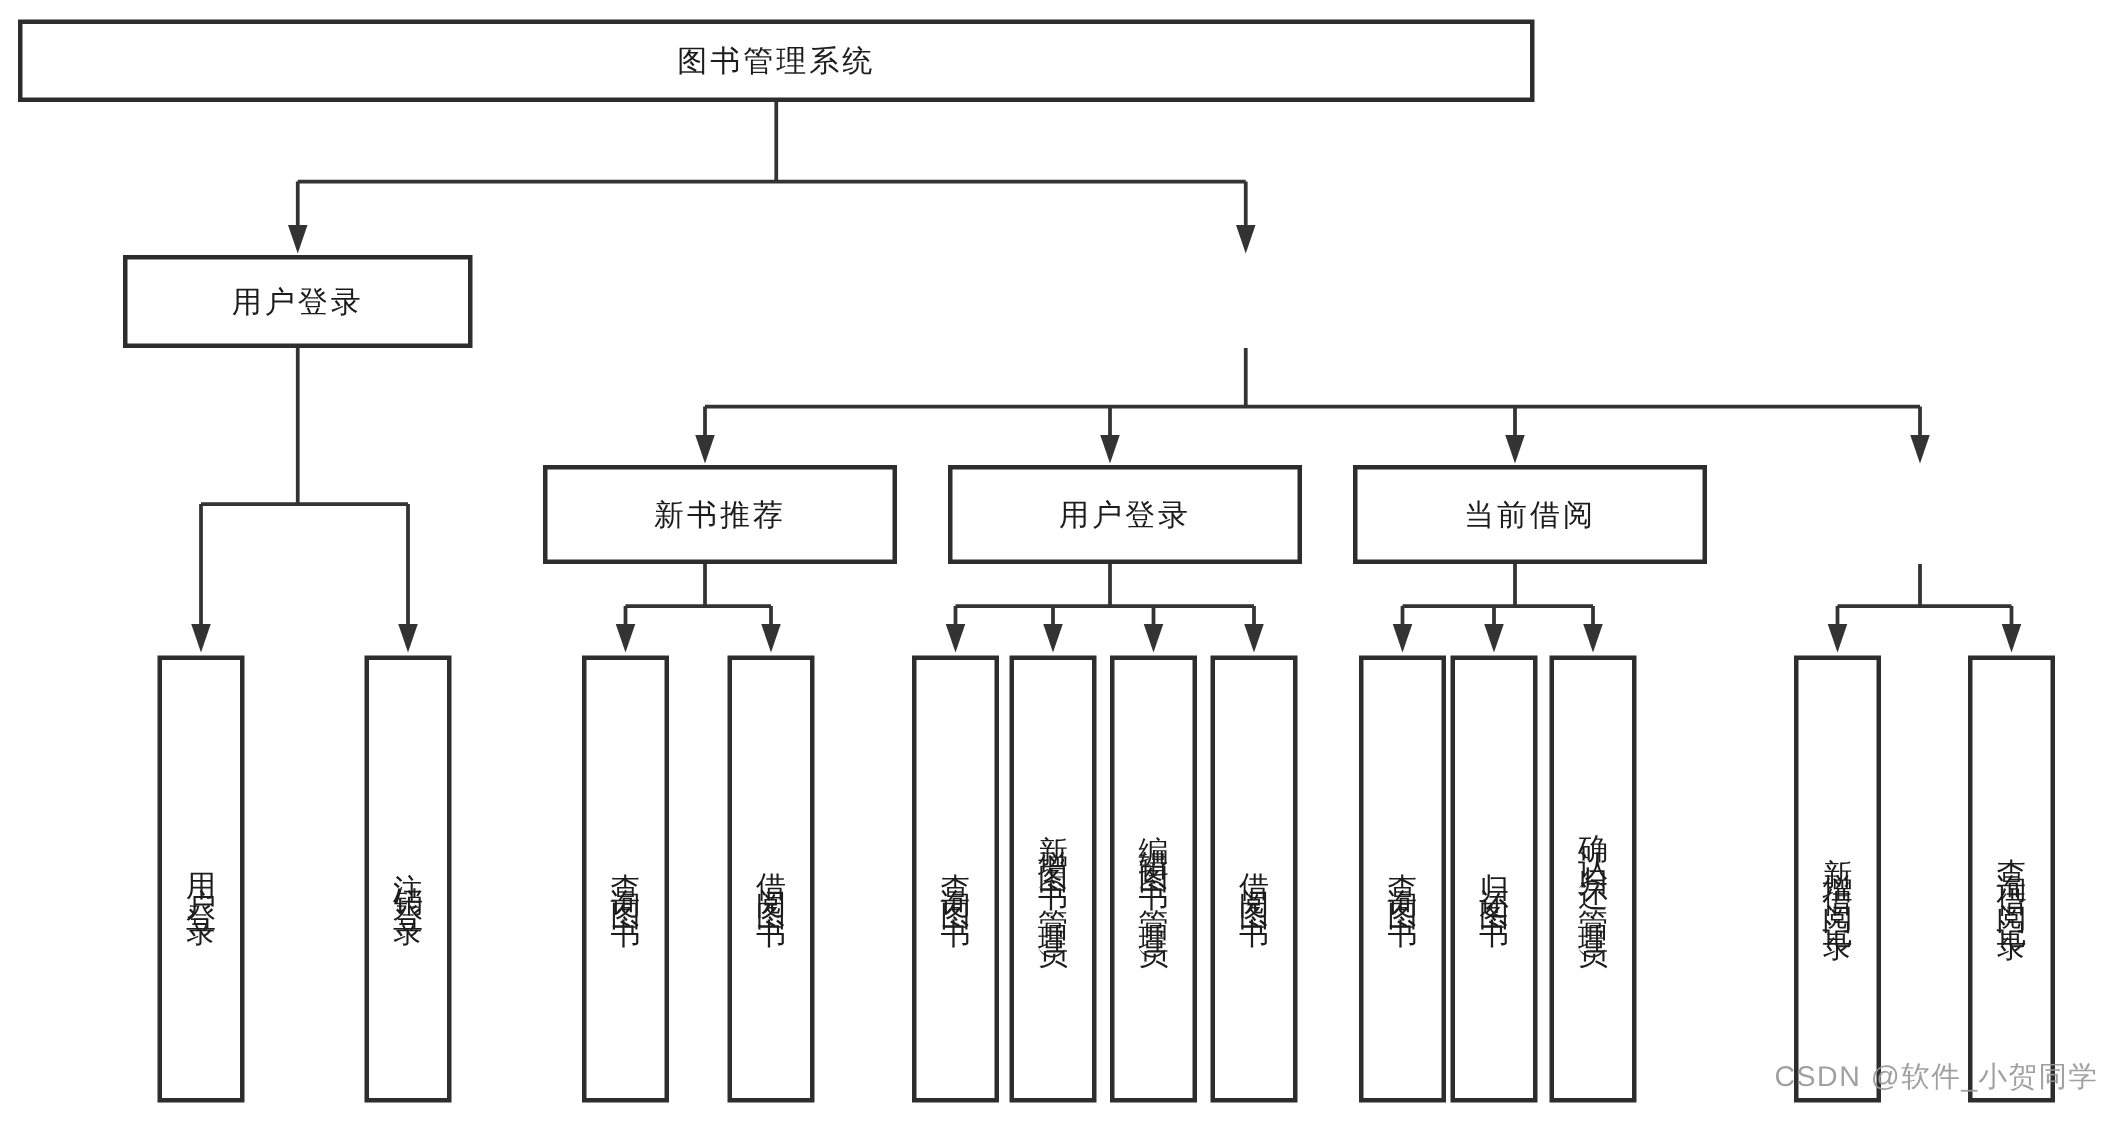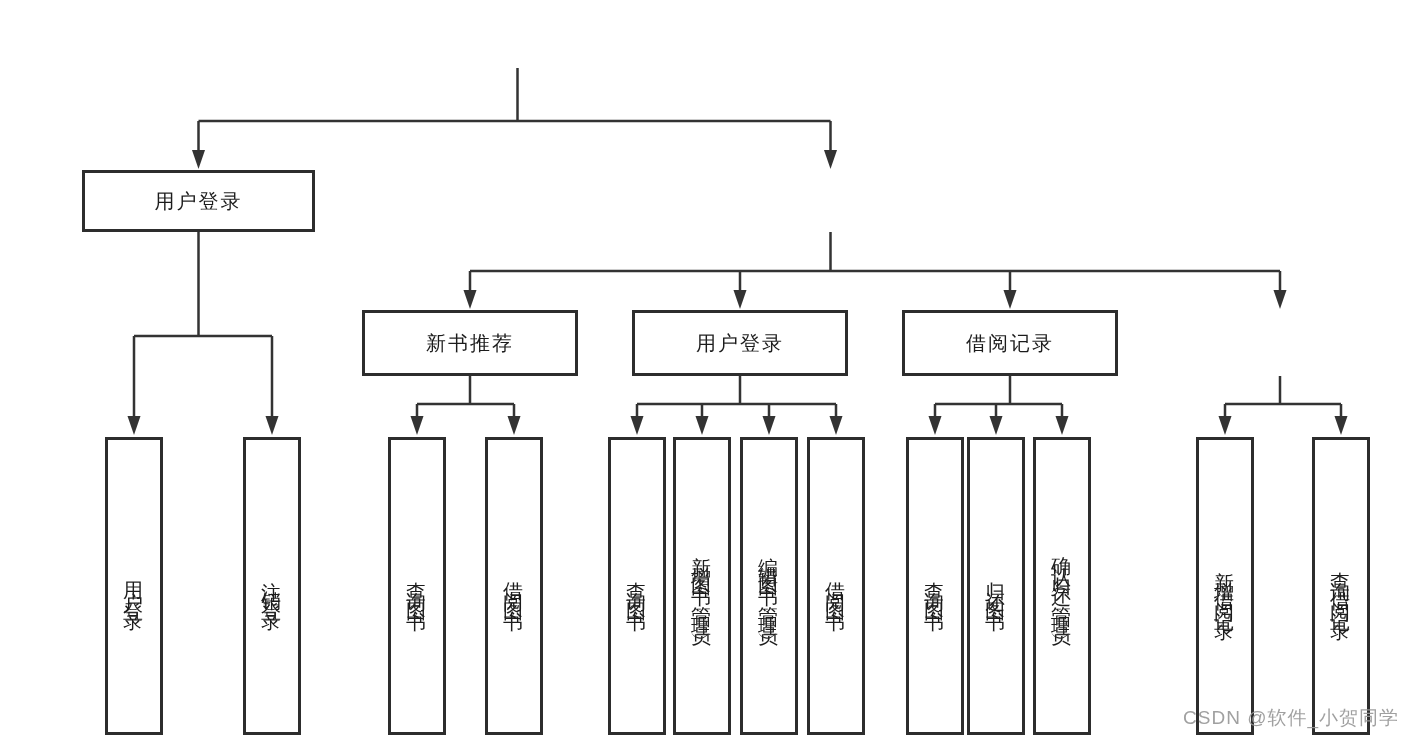--- a/index.html
+++ b/index.html
@@ -28,21 +28,21 @@
     background: #ffffff;
     border: 3px solid #2d2d2d;
     display: flex; align-items: center; justify-content: center;
     writing-mode: vertical-rl; text-orientation: mixed;
     font-size: 20px; letter-spacing: 10px;
     z-index: 2;
   }
   .root  { left: 12px;  top: 13px;  width: 1011px; height: 55px; }
   .lv2a  { left: 82px;  top: 170px; width: 233px;  height: 62px; }
   .lv2b  { left: 714px; top: 170px; width: 233px;  height: 62px; }
-  .lv3   { top: 310px; width: 216px; height: 66px; }
+  .lv3   { top: 310px; width: 236px; height: 66px; }
   .lv3a  { left: 362px; }
   .lv3b  { left: 632px; }
   .lv3c  { left: 902px; }
   .lv3d  { left: 1172px; }
   .watermark {
     position: absolute; right: 6px; bottom: 16px;
     font-size: 19px; letter-spacing: 1px;
     color: rgba(152, 152, 152, 0.92);
     z-index: 5; white-space: nowrap;
   }
@@ -85,33 +85,36 @@
       <polygon points="762.5,416 775.5,416 769,435"></polygon>
       <polygon points="829.5,416 842.5,416 836,435"></polygon>
       <polygon points="928.5,416 941.5,416 935,435"></polygon>
       <polygon points="989.5,416 1002.5,416 996,435"></polygon>
       <polygon points="1055.5,416 1068.5,416 1062,435"></polygon>
       <polygon points="1218.5,416 1231.5,416 1225,435"></polygon>
       <polygon points="1334.5,416 1347.5,416 1341,435"></polygon>
     </g>
   </svg>
 
+  <div class="node root">
+    <span>图书管理系统</span>
+  </div>
 
   <div class="node lv2a">
     <span>用户登录</span>
   </div>
 
   <div class="node lv3 lv3a">
     <span>新书推荐</span>
   </div>
   <div class="node lv3 lv3b">
     <span>用户登录</span>
   </div>
   <div class="node lv3 lv3c">
-    <span>借阅记录</span>
+    <span>当前借阅</span>
   </div>
 
   <div class="leaf" style="left:105px">
     <span>用户登录</span>
   </div>
   <div class="leaf" style="left:243px">
     <span>注销登录</span>
   </div>
   <div class="leaf" style="left:388px">
     <span>查询图书</span>

